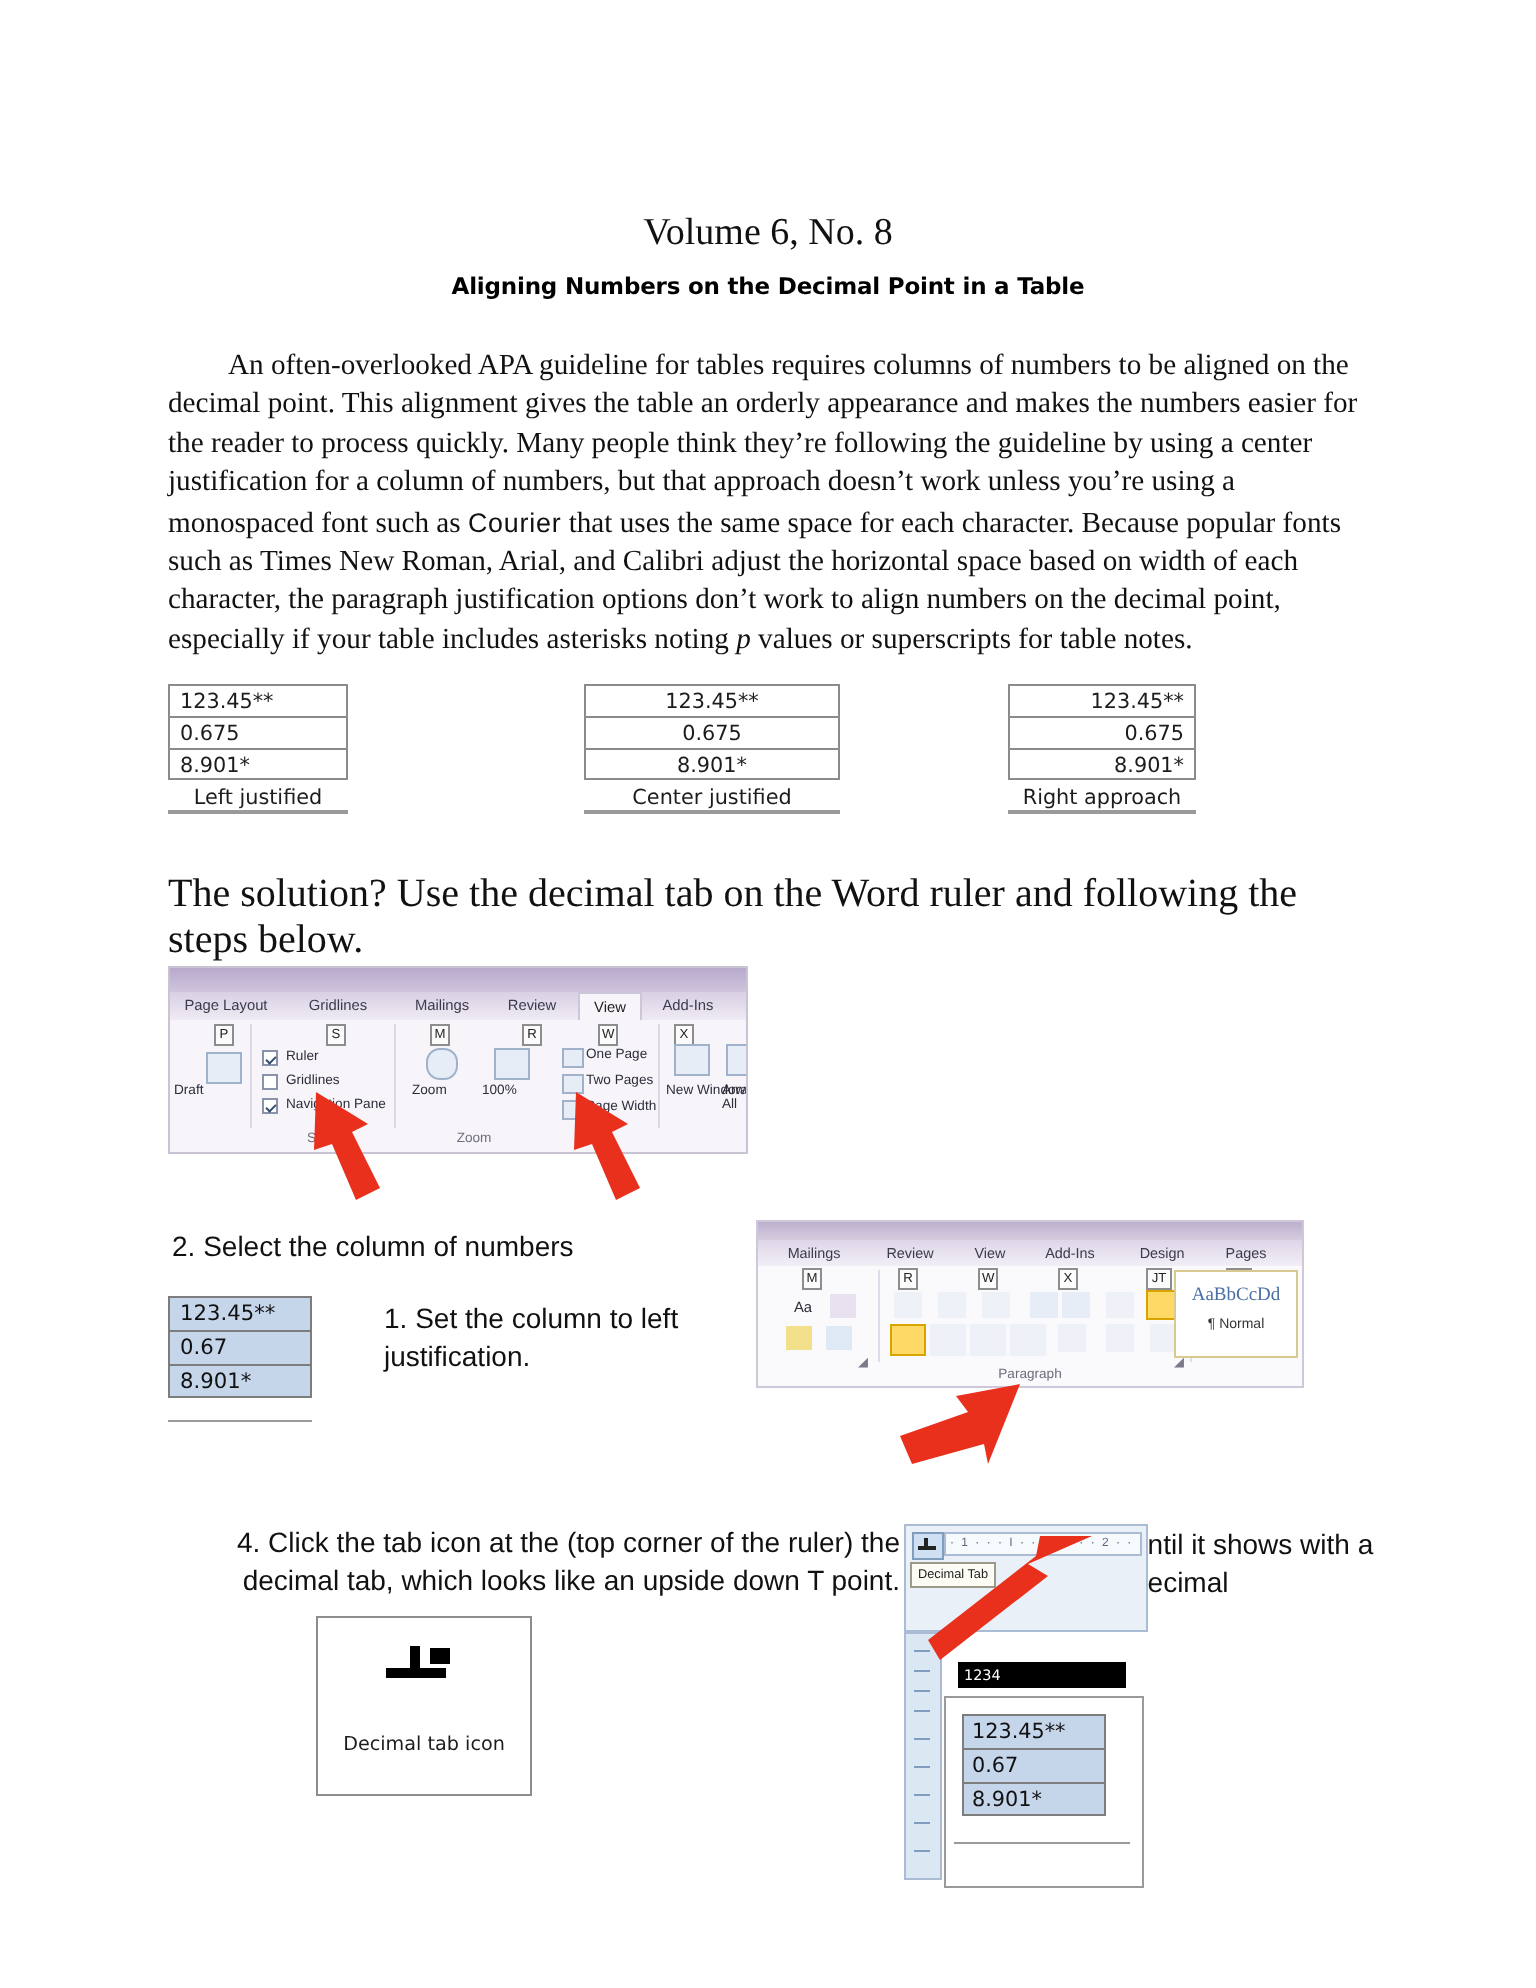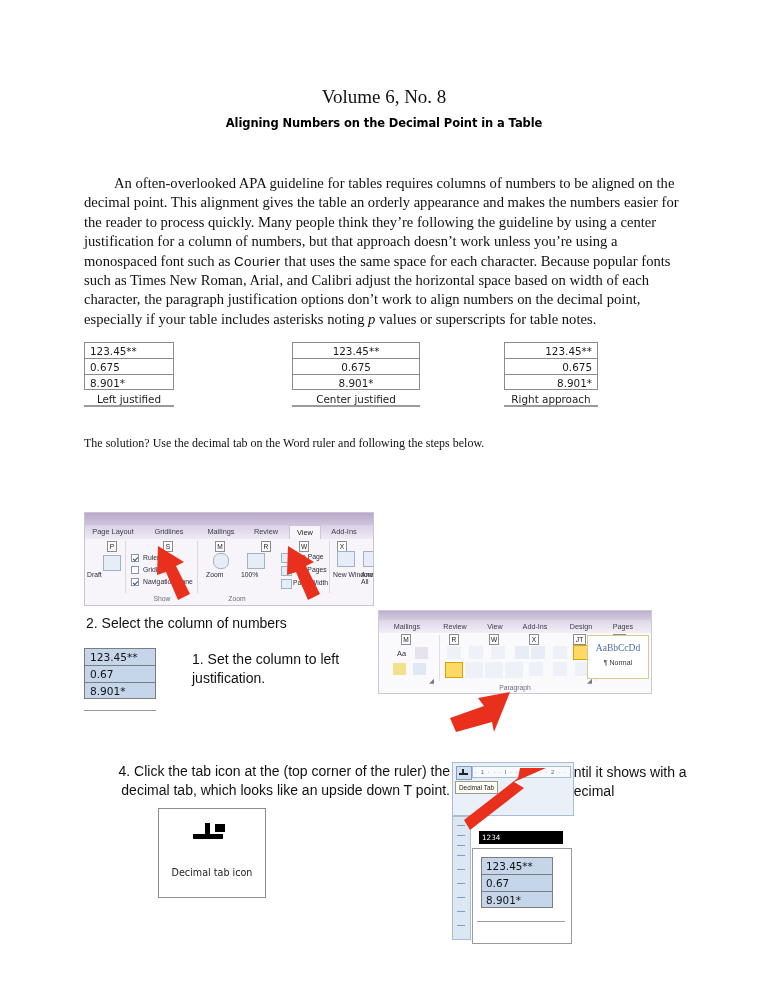--- a/index.html
+++ b/index.html
@@ -34,21 +34,21 @@
     font-family: "DejaVu Serif", serif;
     font-style: italic;
     font-size: 25px;
     letter-spacing: 0.6px;
     line-height: 1.05;
     color: #1a1a1a;
   }
   .title-vol {
     font-family: "Liberation Serif", serif;
     font-size: 19px;
-    margin-top: 0;
+    margin-top: 20px;
     color: #111;
   }
   .title-sub {
     font-family: "DejaVu Sans", sans-serif;
     font-weight: bold;
     font-size: 11.5px;
     margin-top: 8px;
     color: #000;
     letter-spacing: -0.1px;
   }
@@ -108,21 +108,21 @@
   #tbl-center .cell { text-align: center; }
   #tbl-right { left: 504px; width: 94px; }
   #tbl-right .cell { text-align: right; }
 
   
   .solution-line {
     position: absolute;
     left: 84px; top: 436px;
     width: 600px;
     font-family: "Liberation Serif", serif;
-    font-size: 12px;
+    font-size: 20px;
     color: #111;
   }
   .step-text {
     position: absolute;
     font-family: "Liberation Sans", sans-serif;
     font-size: 14px;
     line-height: 19px;
     color: #111;
   }
   #step1 { left: 84px; top: 458px; width: 604px; }
@@ -183,21 +183,21 @@
     left: 0; right: 0; top: 58px;
     text-align: center;
     font-family: "DejaVu Sans", sans-serif;
     font-size: 9.6px;
     color: #1c1c1c;
   }
 
   
   .ribbon1 {
     position: absolute;
-    left: 84px; top: 512px;
+    left: 84px; top: 483px;
     width: 288px; height: 92px;
     background: #f2eff6;
     border: 1px solid #c9c3d4;
     overflow: hidden;
     font-family: "Liberation Sans", sans-serif;
   }
   .ribbon1 .titlebar {
     position:absolute; left:0; top:0; width:100%; height:12px;
     background: linear-gradient(to bottom, #b8a9cc, #cfc4dd);
   }

